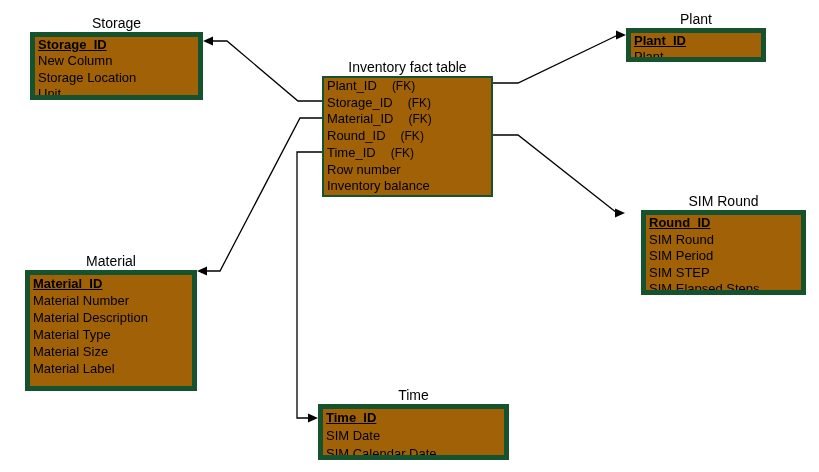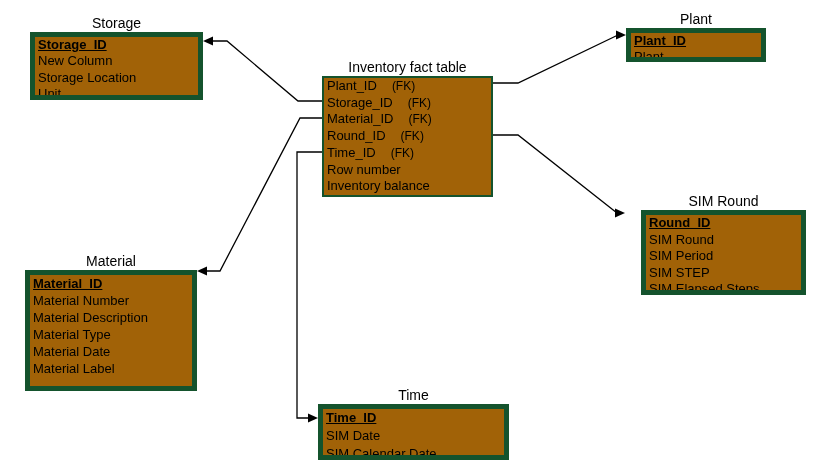--- a/index.html
+++ b/index.html
@@ -80,21 +80,21 @@
       </div>
   </div>
 
   <div class="tbl t-material">
     <div class="tbl-title">Material</div>
     <div class="tbl-box">
         <div class="row pk"><span class="lbl">Material_ID</span></div>
         <div class="row"><span class="lbl">Material Number</span></div>
         <div class="row"><span class="lbl">Material Description</span></div>
         <div class="row"><span class="lbl">Material Type</span></div>
-        <div class="row"><span class="lbl">Material Date</span></div>
+        <div class="row"><span class="lbl">Material Size</span></div>
         <div class="row"><span class="lbl">Material Label</span></div>
       </div>
   </div>
 
   <div class="tbl t-time">
     <div class="tbl-title">Time</div>
     <div class="tbl-box">
         <div class="row pk"><span class="lbl">Time_ID</span></div>
         <div class="row"><span class="lbl">SIM Date</span></div>
         <div class="row"><span class="lbl">SIM Calendar Date</span></div>

